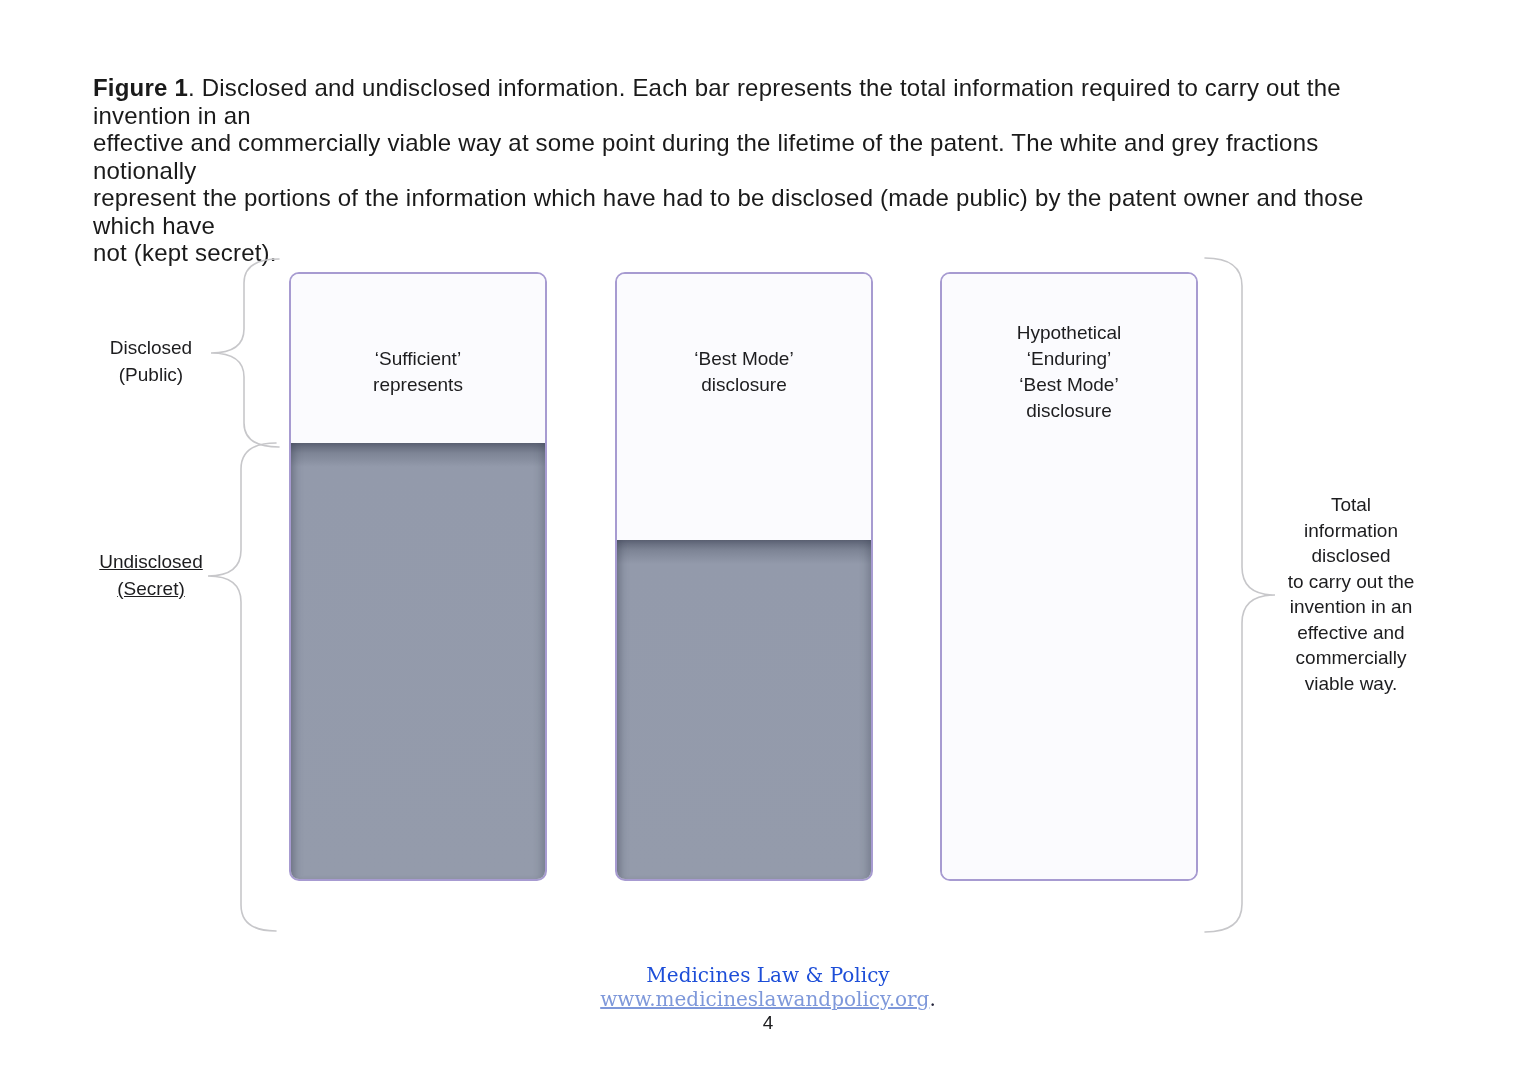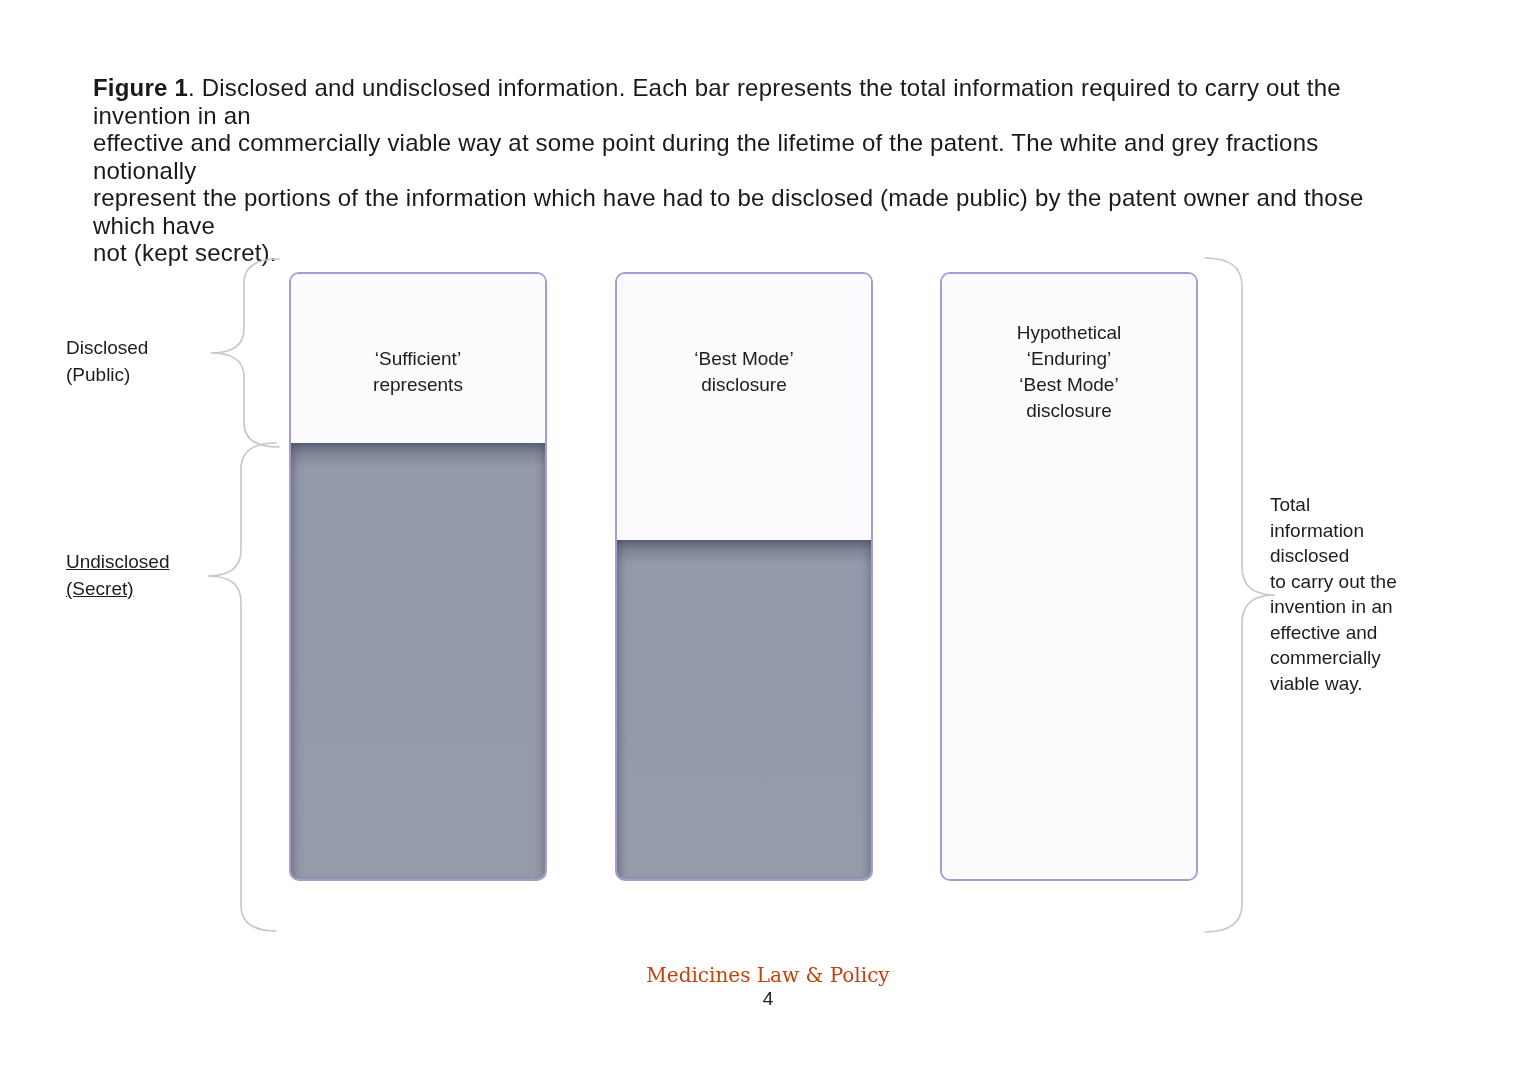--- a/index.html
+++ b/index.html
@@ -54,20 +54,21 @@
     text-align: center;
     font-size: 19px;
     line-height: 26px;
     color: #1d1d1f;
   }
   .bar-label.four-line { top: 46px; }
 
   
   .side-label {
     position: absolute;
+    text-align: center;
     font-size: 19px;
     line-height: 27px;
     color: #1d1d1f;
   }
   #label-disclosed   { left: 66px;  top: 334px; width: 170px; }
   #label-undisclosed { left: 66px;  top: 548px; width: 170px; text-decoration: underline; }
   #label-total       { left: 1270px; top: 492px; width: 162px; line-height: 25.5px; }
 
   
   .brace { position: absolute; }
@@ -82,21 +83,21 @@
   #brace-total       { left: 1204px; top: 257px; }
 
   
   .footer {
     position: absolute;
     left: 0; right: 0;
     top: 963px;
     text-align: center;
   }
   .serif { font-family: "DejaVu Serif", serif; font-size: 20px; line-height: 24px; }
-  .brand { color: #c2410c; }
+  .brand { color: #1d4ed8; }
   .footer a {
     color: #7e98da;
     text-decoration: underline;
     cursor: pointer;
   }
   .link-suffix { color: #23233a; }
   .pagenum {
     font-family: "Liberation Sans", sans-serif;
     font-size: 19px;
     line-height: 23px;
@@ -153,14 +154,15 @@
 information
 disclosed
 to carry out the
 invention in an
 effective and
 commercially
 viable way.</div>
 
 <div class="footer">
   <div class="serif brand">Medicines Law &amp; Policy</div>
+  <div class="serif"><a>www.medicineslawandpolicy.org</a><span class="link-suffix">.</span></div>
   <div class="pagenum">4</div>
 </div>
 
 </body></html>

